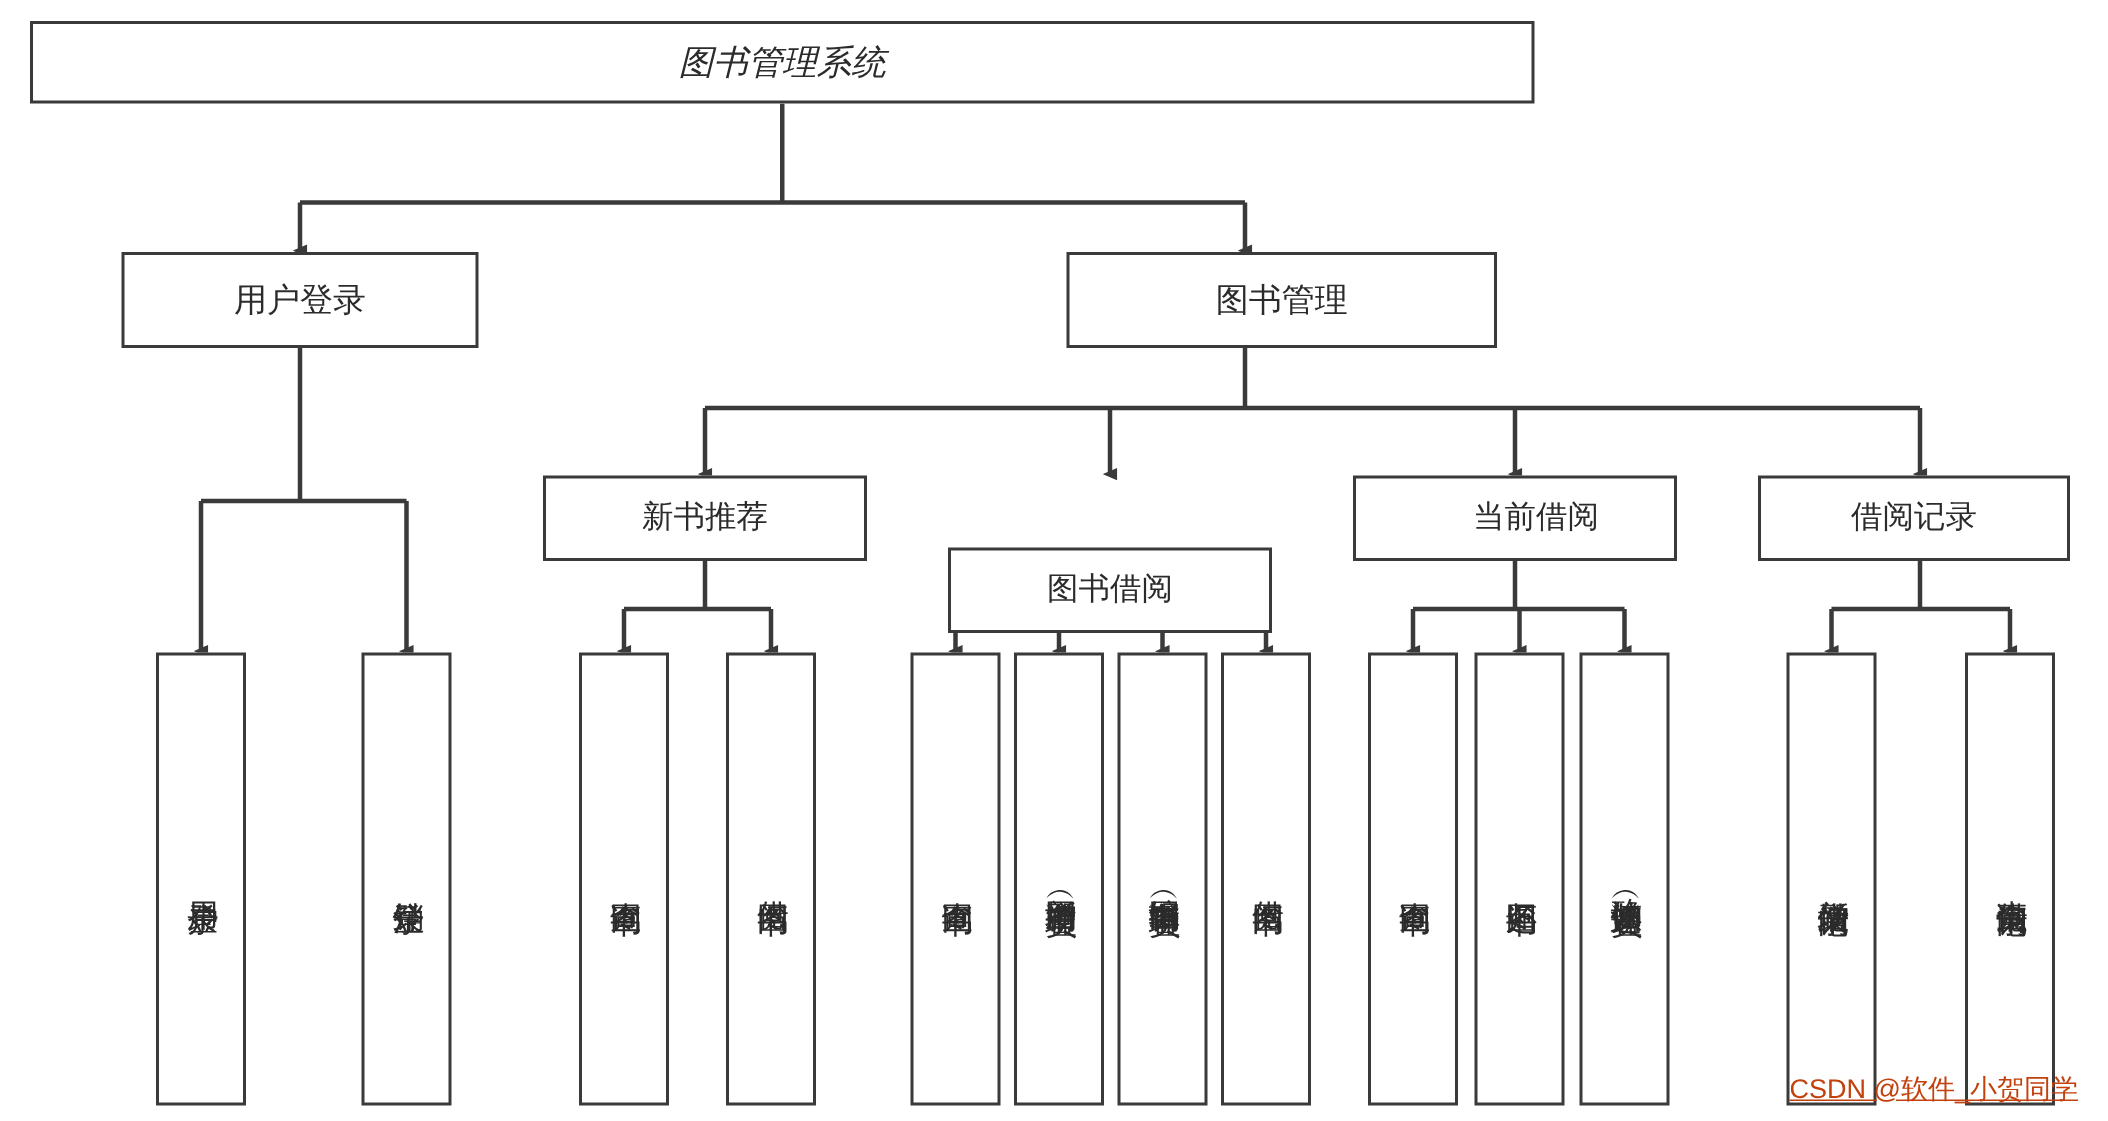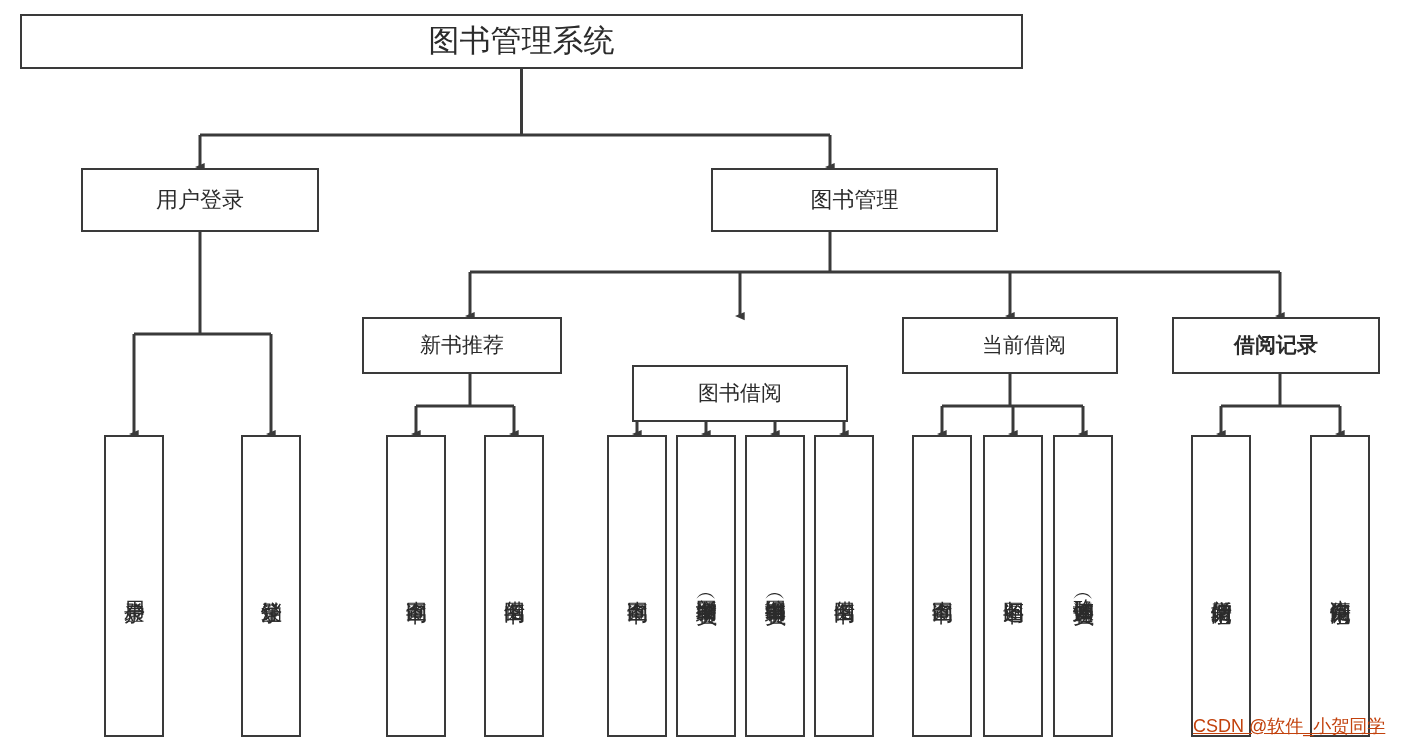--- a/index.html
+++ b/index.html
@@ -32,21 +32,22 @@
     background: #ffffff;
     border: 2px solid #3a3a3a;
     display: flex;
     align-items: center;
     justify-content: center;
     color: #2b2b2b;
     line-height: 1.18;
     text-align: center;
   }
   .node-root {
-    font-size: 31px;
+    font-size: 23px;
+    font-style: italic;
   }
   .node-l2 {
     font-size: 22px;
   }
   .node-l3 {
     font-size: 21px;
   }
   .node-leaf {
     font-size: 21px;
     writing-mode: vertical-rl;
@@ -115,24 +116,24 @@
         <path d="M1221,406 L1221,434" marker-end="url(#arrowhead)"></path>
         <path d="M1340,406 L1340,434" marker-end="url(#arrowhead)"></path>
       </g>
   </svg>
 
   <div class="node node-root" style="left: 20px; top: 14px; width: 1003px; height: 55px;">图书管理系统</div>
 
   <div class="node node-l2" style="left: 81px; top: 168px; width: 238px; height: 64px;">用户登录</div>
   <div class="node node-l2" style="left: 711px; top: 168px; width: 287px; height: 64px;">图书管理</div>
 
-  <div class="node node-l3" style="left: 362px; top: 317px; width: 200px; height: 57px;">新书推荐</div>
+  <div class="node node-l3" style="left: 362px; top: 317px; width: 216px; height: 57px;">新书推荐</div>
   <div class="node node-l3" style="left: 632px; top: 317px; width: 216px; height: 57px; margin-top: 48px;">图书借阅</div>
   <div class="node node-l3" style="left: 902px; top: 317px; width: 216px; height: 57px; padding-left: 28px;">当前借阅</div>
-  <div class="node node-l3" style="left: 1172px; top: 317px; width: 208px; height: 57px; font-weight: bold;">借阅记录</div>
+  <div class="node node-l3" style="left: 1172px; top: 317px; width: 208px; height: 57px;">借阅记录</div>
 
   <div class="node node-leaf" style="left: 104px; top: 435px; width: 60px; height: 302px;">
       <span class="leaf-text">用户登录</span>
     </div>
   <div class="node node-leaf" style="left: 241px; top: 435px; width: 60px; height: 302px;">
       <span class="leaf-text">注销登录</span>
     </div>
   <div class="node node-leaf" style="left: 386px; top: 435px; width: 60px; height: 302px;">
       <span class="leaf-text">查询图书</span>
     </div>

